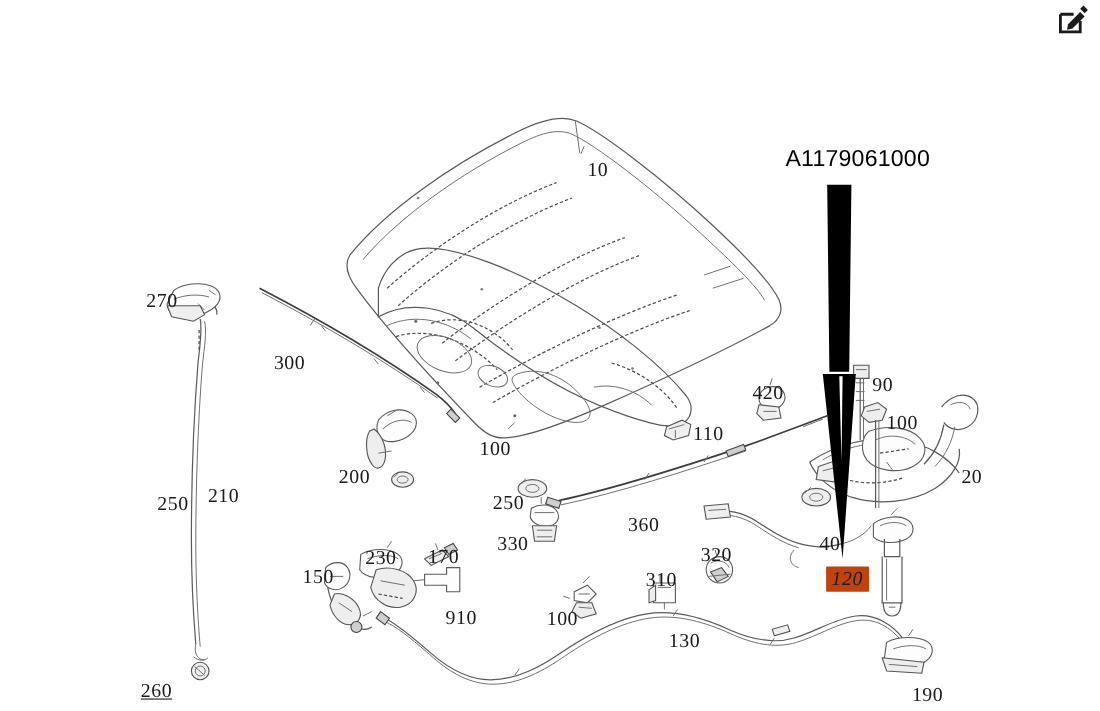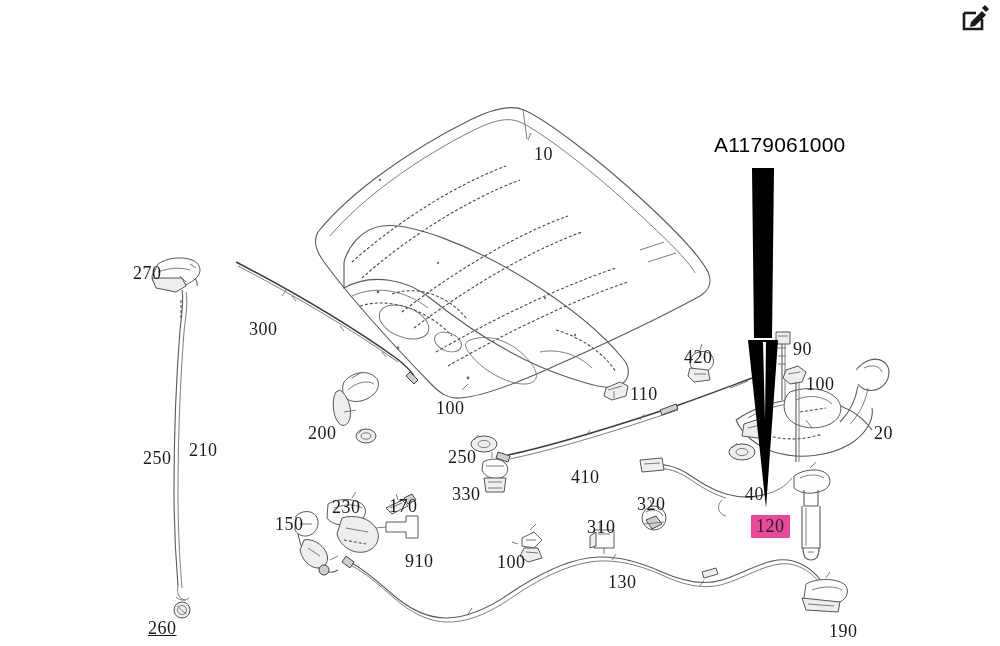--- a/index.html
+++ b/index.html
@@ -25,24 +25,25 @@
     position: absolute;
     font-family: "Liberation Serif", serif;
     font-size: 18px;
     color: #1a1a1a;
     letter-spacing: 0.5px;
     white-space: nowrap;
     line-height: 1;
     margin-top: 12px;
   }
   .label.highlight {
-    background: #ec4899;
+    background: #c2410c;
     color: #18202a;
     padding: 2px 5px 3px 5px;
     border-radius: 1px;
+    font-style: italic;
   }
   #partno {
     position: absolute;
     left: 714px;
     top: 133px;
     font-family: "Liberation Sans", sans-serif;
     font-size: 21px;
     letter-spacing: 0.2px;
     color: #000000;
     white-space: nowrap;
@@ -375,33 +376,33 @@
   <div class="label" style="left:684px; top:336px;">420</div>
   <div class="label" style="left:793px; top:328px;">90</div>
   <div class="label" style="left:806px; top:363px;">100</div>
   <div class="label" style="left:630px; top:373px;">110</div>
   <div class="label" style="left:436px; top:387px;">100</div>
   <div class="label" style="left:308px; top:412px;">200</div>
   <div class="label" style="left:874px; top:412px;">20</div>
   <div class="label" style="left:189px; top:429px;">210</div>
   <div class="label" style="left:143px; top:437px;">250</div>
   <div class="label" style="left:448px; top:436px;">250</div>
-  <div class="label" style="left:571px; top:456px;">410</div>
+  <div class="label" style="left:571px; top:456px;">360</div>
   <div class="label" style="left:452px; top:473px;text-align:right;">330</div>
   <div class="label" style="left:745px; top:473px;">40</div>
   <div class="label" style="left:637px; top:483px;">320</div>
   <div class="label" style="left:332px; top:486px;">230</div>
   <div class="label" style="left:389px; top:485px;">170</div>
   <div class="label" style="left:275px; top:503px;">150</div>
   <div class="label" style="left:587px; top:506px;">310</div>
   <div class="label highlight" style="left:751px; top:503px;">120</div>
   <div class="label" style="left:405px; top:540px;">910</div>
   <div class="label" style="left:497px; top:541px;">100</div>
   <div class="label" style="left:608px; top:561px;">130</div>
-  <div class="label" style="left:148px; top:607px;text-decoration:underline;">260</div>
+  <div class="label" style="left:128px; top:607px;text-decoration:underline;">260</div>
   <div class="label" style="left:829px; top:610px;">190</div>
 
   <div id="edit-icon-btn" title="Edit">
     <svg viewBox="0 0 32 30" width="32" height="30" xmlns="http://www.w3.org/2000/svg">
       <path d="M4,9 L4,25 L22,25 L22,15" fill="none" stroke="#1a1a1a" stroke-width="2.6"></path>
       <path d="M4,9 L16,9" fill="none" stroke="#1a1a1a" stroke-width="2.6"></path>
       <path d="M11,18 L22,7 L26,11 L15,22 L10,23 Z" fill="#1a1a1a"></path>
       <path d="M22,4 L25,1 L29,5 L26,8 Z" fill="#1a1a1a"></path>
     </svg>
   </div>

